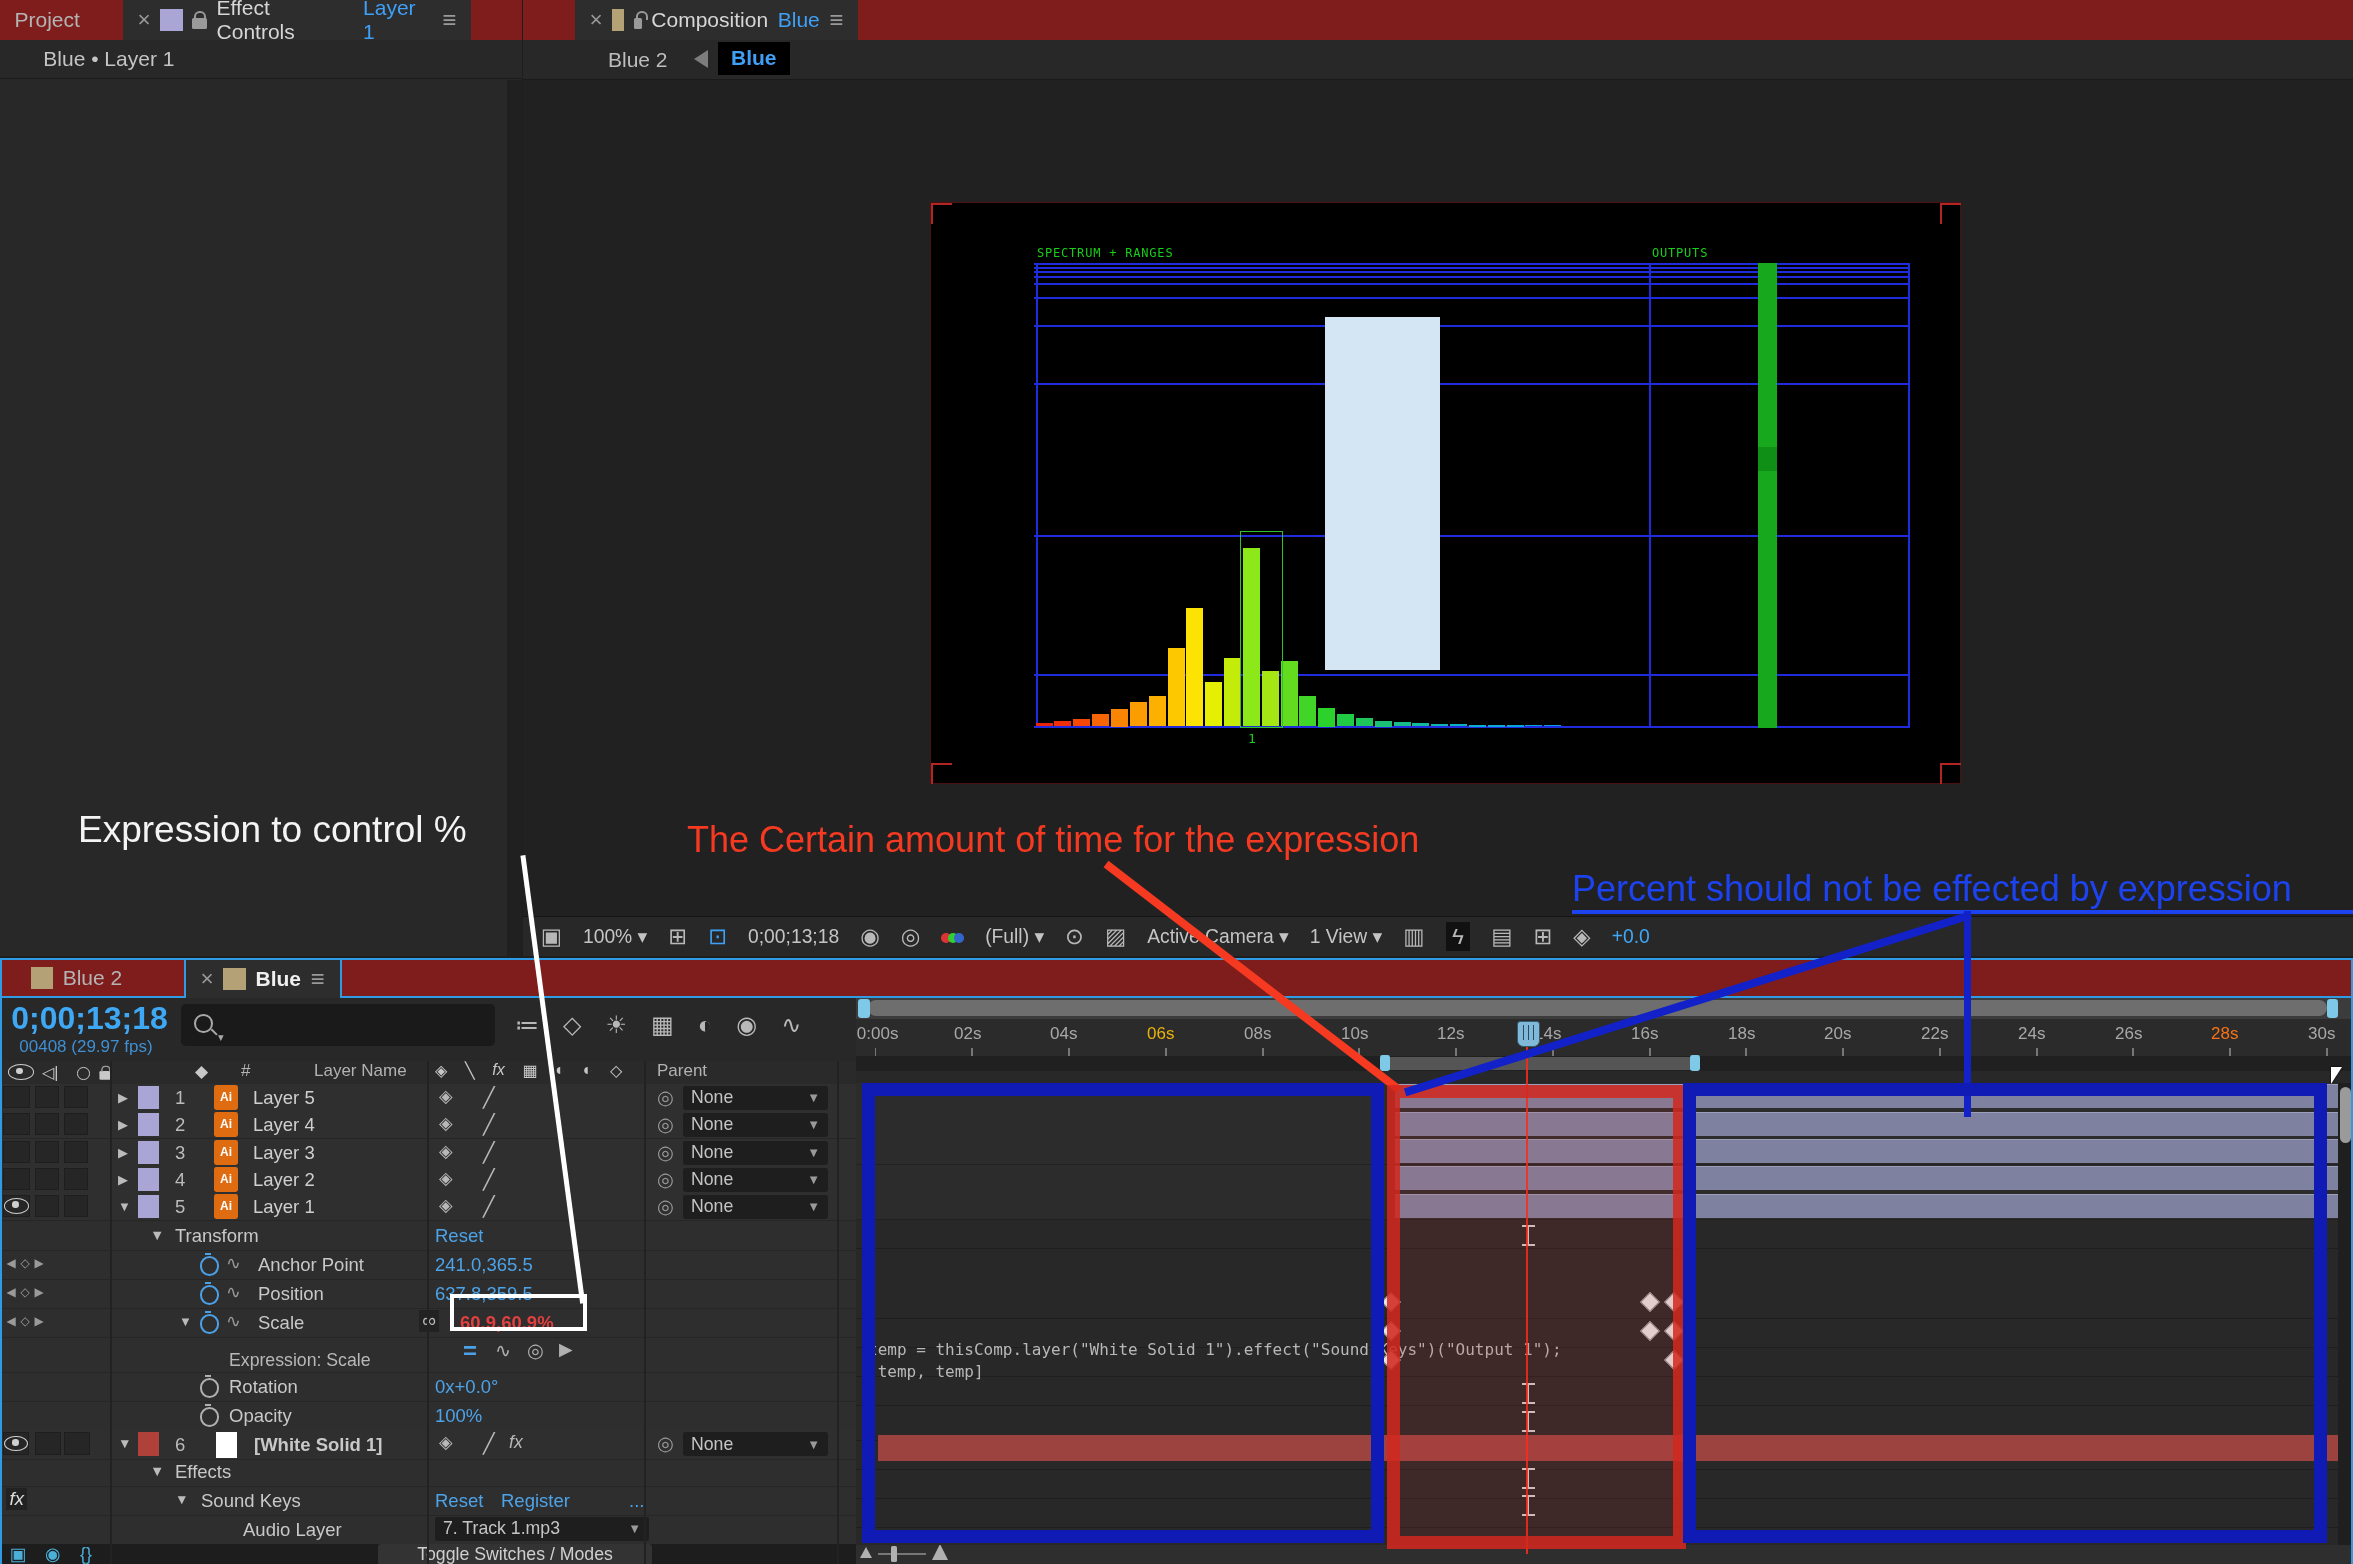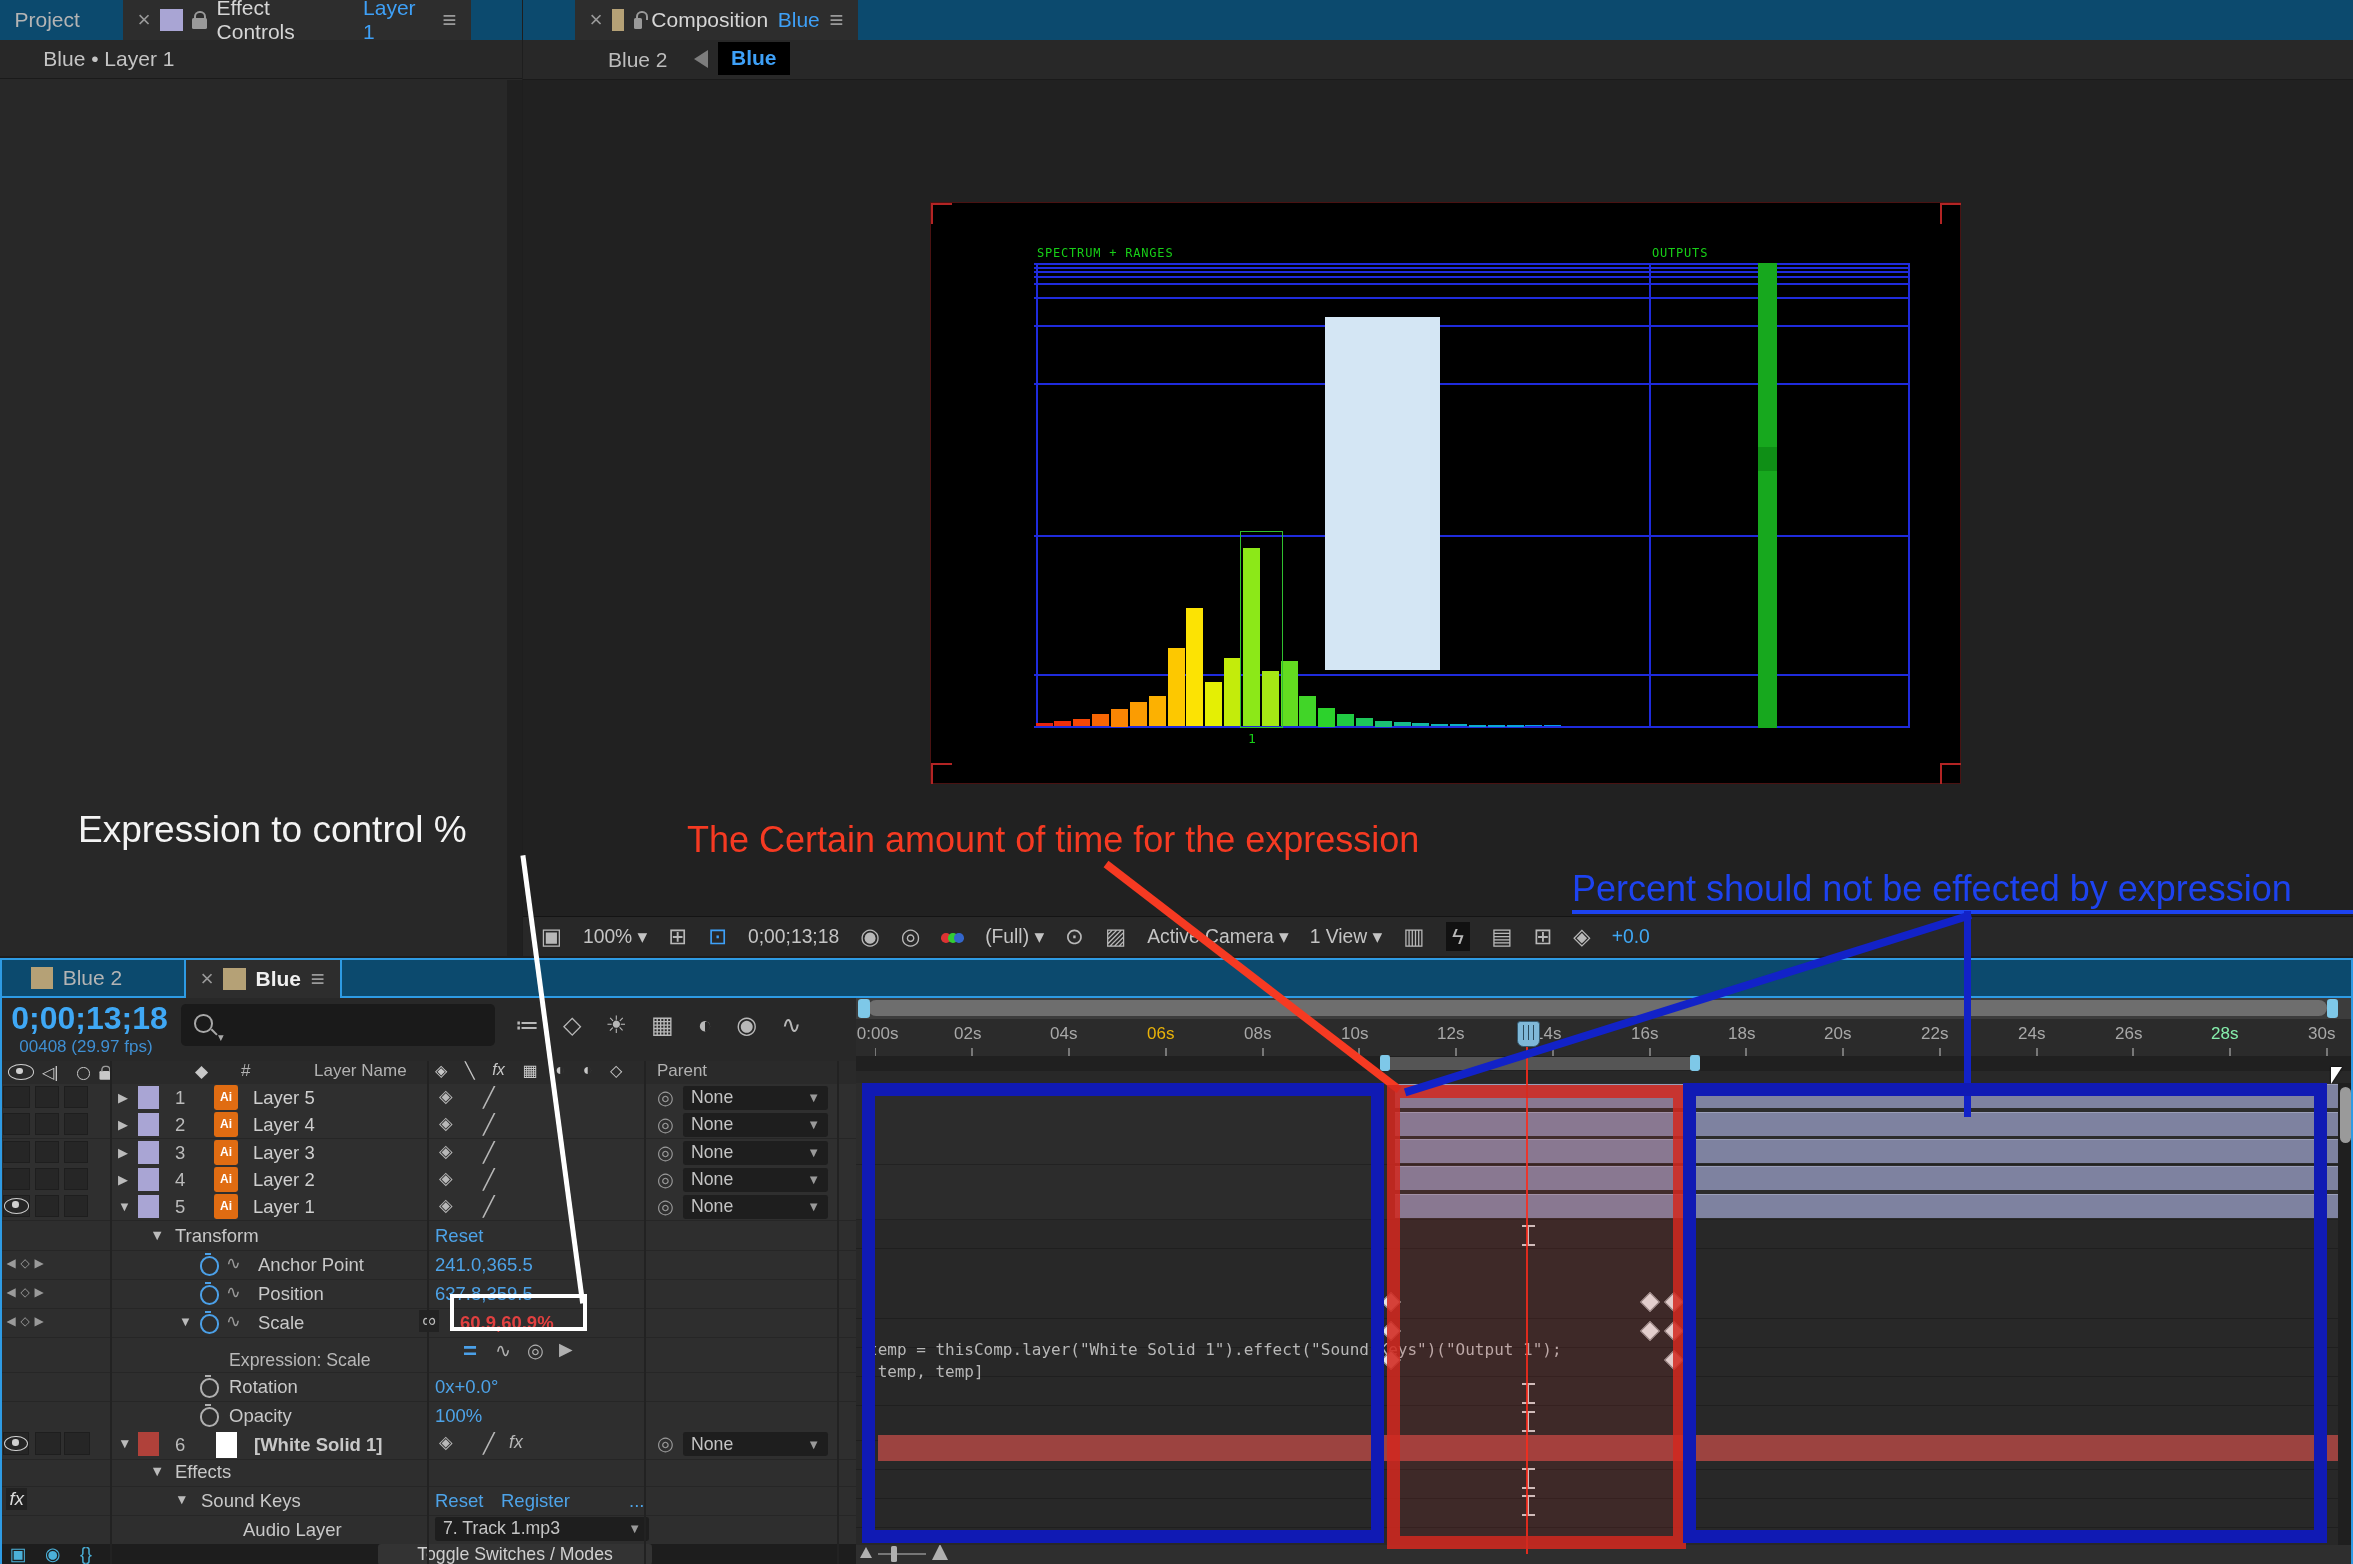--- a/index.html
+++ b/index.html
@@ -1,19 +1,19 @@
 <!DOCTYPE html>
 <html style="font-size:13px"><head>
 <meta charset="utf-8">
 <style>
   html,body{margin:0;padding:0;background:#111;}
   .screen{position:relative;width:2354px;height:1565px;background:#1e1e1e;overflow:hidden;
     font-family:"Liberation Sans",sans-serif;color:#c8c8c8;}
   .abs{position:absolute;}
-  .tabbar{position:absolute;height:40px;background:#0c4a6e;width:100%;}
+  .tabbar{position:absolute;height:40px;background:#7f1d1d;width:100%;}
   .tab{position:absolute;top:0;height:40px;display:flex;align-items:center;gap:9.7px;padding:0 14.5px;
     font-size:21px;color:#b4b4b4;box-sizing:border-box;}
   .tab.active{background:#2d2d2d;color:#d6d6d6;}
   .x{color:#9a9a9a;font-size:22.5px;}
   .menu{color:#9a9a9a;font-size:24px;}
   .sw{width:22.5px;height:22.5px;display:inline-block;}
   .lav{background:#a9a5d4;} .tan{background:#b5a176;}
   .accent{color:#3ea0f7;}
   .lock{width:14.5px;height:10.5px;background:#9a9a9a;border-radius:1.6px;position:relative;display:inline-block;margin-top:7.2px;}
   .lock::before{content:'';position:absolute;top:-7.2px;left:1.6px;width:8px;height:6.4px;border:2.4px solid #9a9a9a;border-bottom:none;border-radius:5.6px 5.6px 0 0;}
@@ -510,21 +510,21 @@
       <div style="position: absolute; left: 872px; top: 26px; font-size: 17px; color: rgb(168, 168, 168); white-space: nowrap;">18s</div>
       <div style="position: absolute; left: 889px; top: 50px; width: 1.6px; height: 8px; background: rgb(119, 119, 119);"></div>
       <div style="position: absolute; left: 968px; top: 26px; font-size: 17px; color: rgb(168, 168, 168); white-space: nowrap;">20s</div>
       <div style="position: absolute; left: 986px; top: 50px; width: 1.6px; height: 8px; background: rgb(119, 119, 119);"></div>
       <div style="position: absolute; left: 1065px; top: 26px; font-size: 17px; color: rgb(168, 168, 168); white-space: nowrap;">22s</div>
       <div style="position: absolute; left: 1083px; top: 50px; width: 1.6px; height: 8px; background: rgb(119, 119, 119);"></div>
       <div style="position: absolute; left: 1162px; top: 26px; font-size: 17px; color: rgb(168, 168, 168); white-space: nowrap;">24s</div>
       <div style="position: absolute; left: 1180px; top: 50px; width: 1.6px; height: 8px; background: rgb(119, 119, 119);"></div>
       <div style="position: absolute; left: 1259px; top: 26px; font-size: 17px; color: rgb(168, 168, 168); white-space: nowrap;">26s</div>
       <div style="position: absolute; left: 1276px; top: 50px; width: 1.6px; height: 8px; background: rgb(119, 119, 119);"></div>
-      <div style="position: absolute; left: 1355px; top: 26px; font-size: 17px; color: #86efac; white-space: nowrap;">28s</div>
+      <div style="position: absolute; left: 1355px; top: 26px; font-size: 17px; color: #f97316; white-space: nowrap;">28s</div>
       <div style="position: absolute; left: 1373px; top: 50px; width: 1.6px; height: 8px; background: rgb(119, 119, 119);"></div>
       <div style="position: absolute; left: 1452px; top: 26px; font-size: 17px; color: rgb(168, 168, 168); white-space: nowrap;">30s</div>
       <div style="position: absolute; left: 1470px; top: 50px; width: 1.6px; height: 8px; background: rgb(119, 119, 119);"></div>
       <div style="position: absolute; left: 0px; top: 58px; width: 1498px; height: 14.5px; background: rgb(32, 32, 32);"></div>
       <div style="position: absolute; left: 529px; top: 59px; width: 310px; height: 13px; background: rgb(85, 85, 85);"></div>
       <div style="position: absolute; left: 524px; top: 57px; width: 9.7px; height: 16px; background: rgb(126, 200, 232); border-radius: 2.4px;"></div>
       <div style="position: absolute; left: 834px; top: 57px; width: 9.7px; height: 16px; background: rgb(126, 200, 232); border-radius: 2.4px;"></div>
     </div>
 
   <div class="abs" style="left:1526px;top:1021px;width:2.4px;height:533px;background:rgba(255,42,26,.85);z-index:30;"></div>

